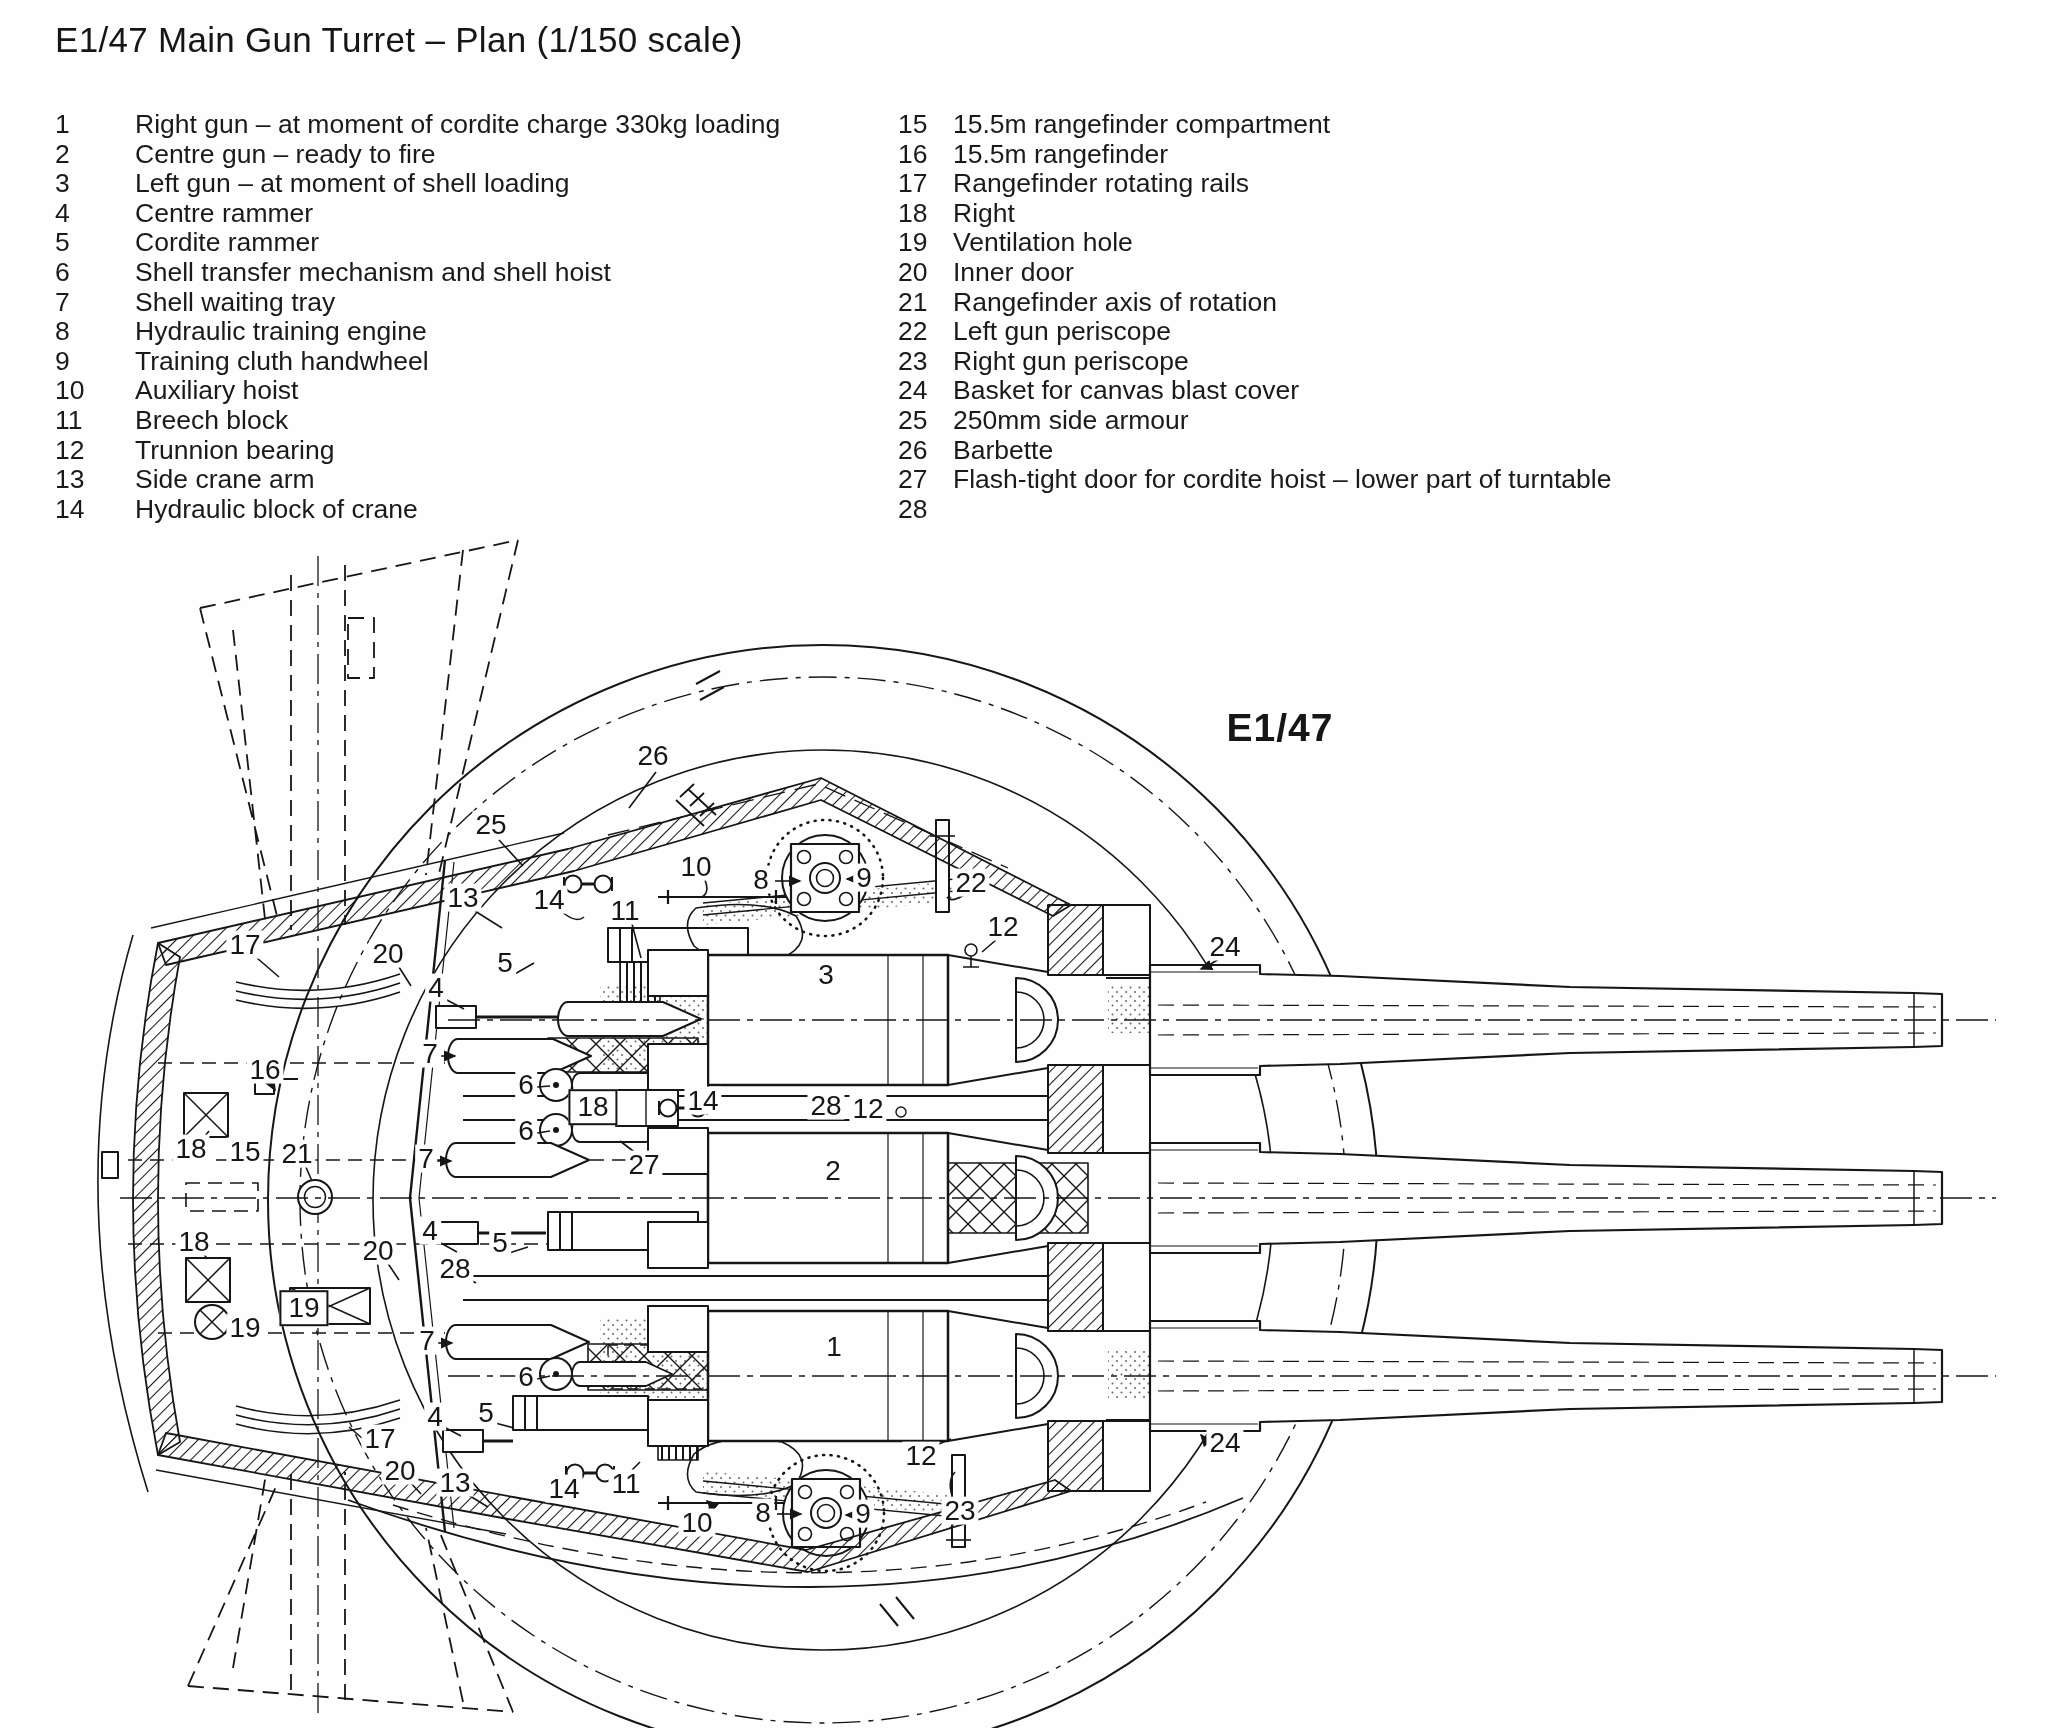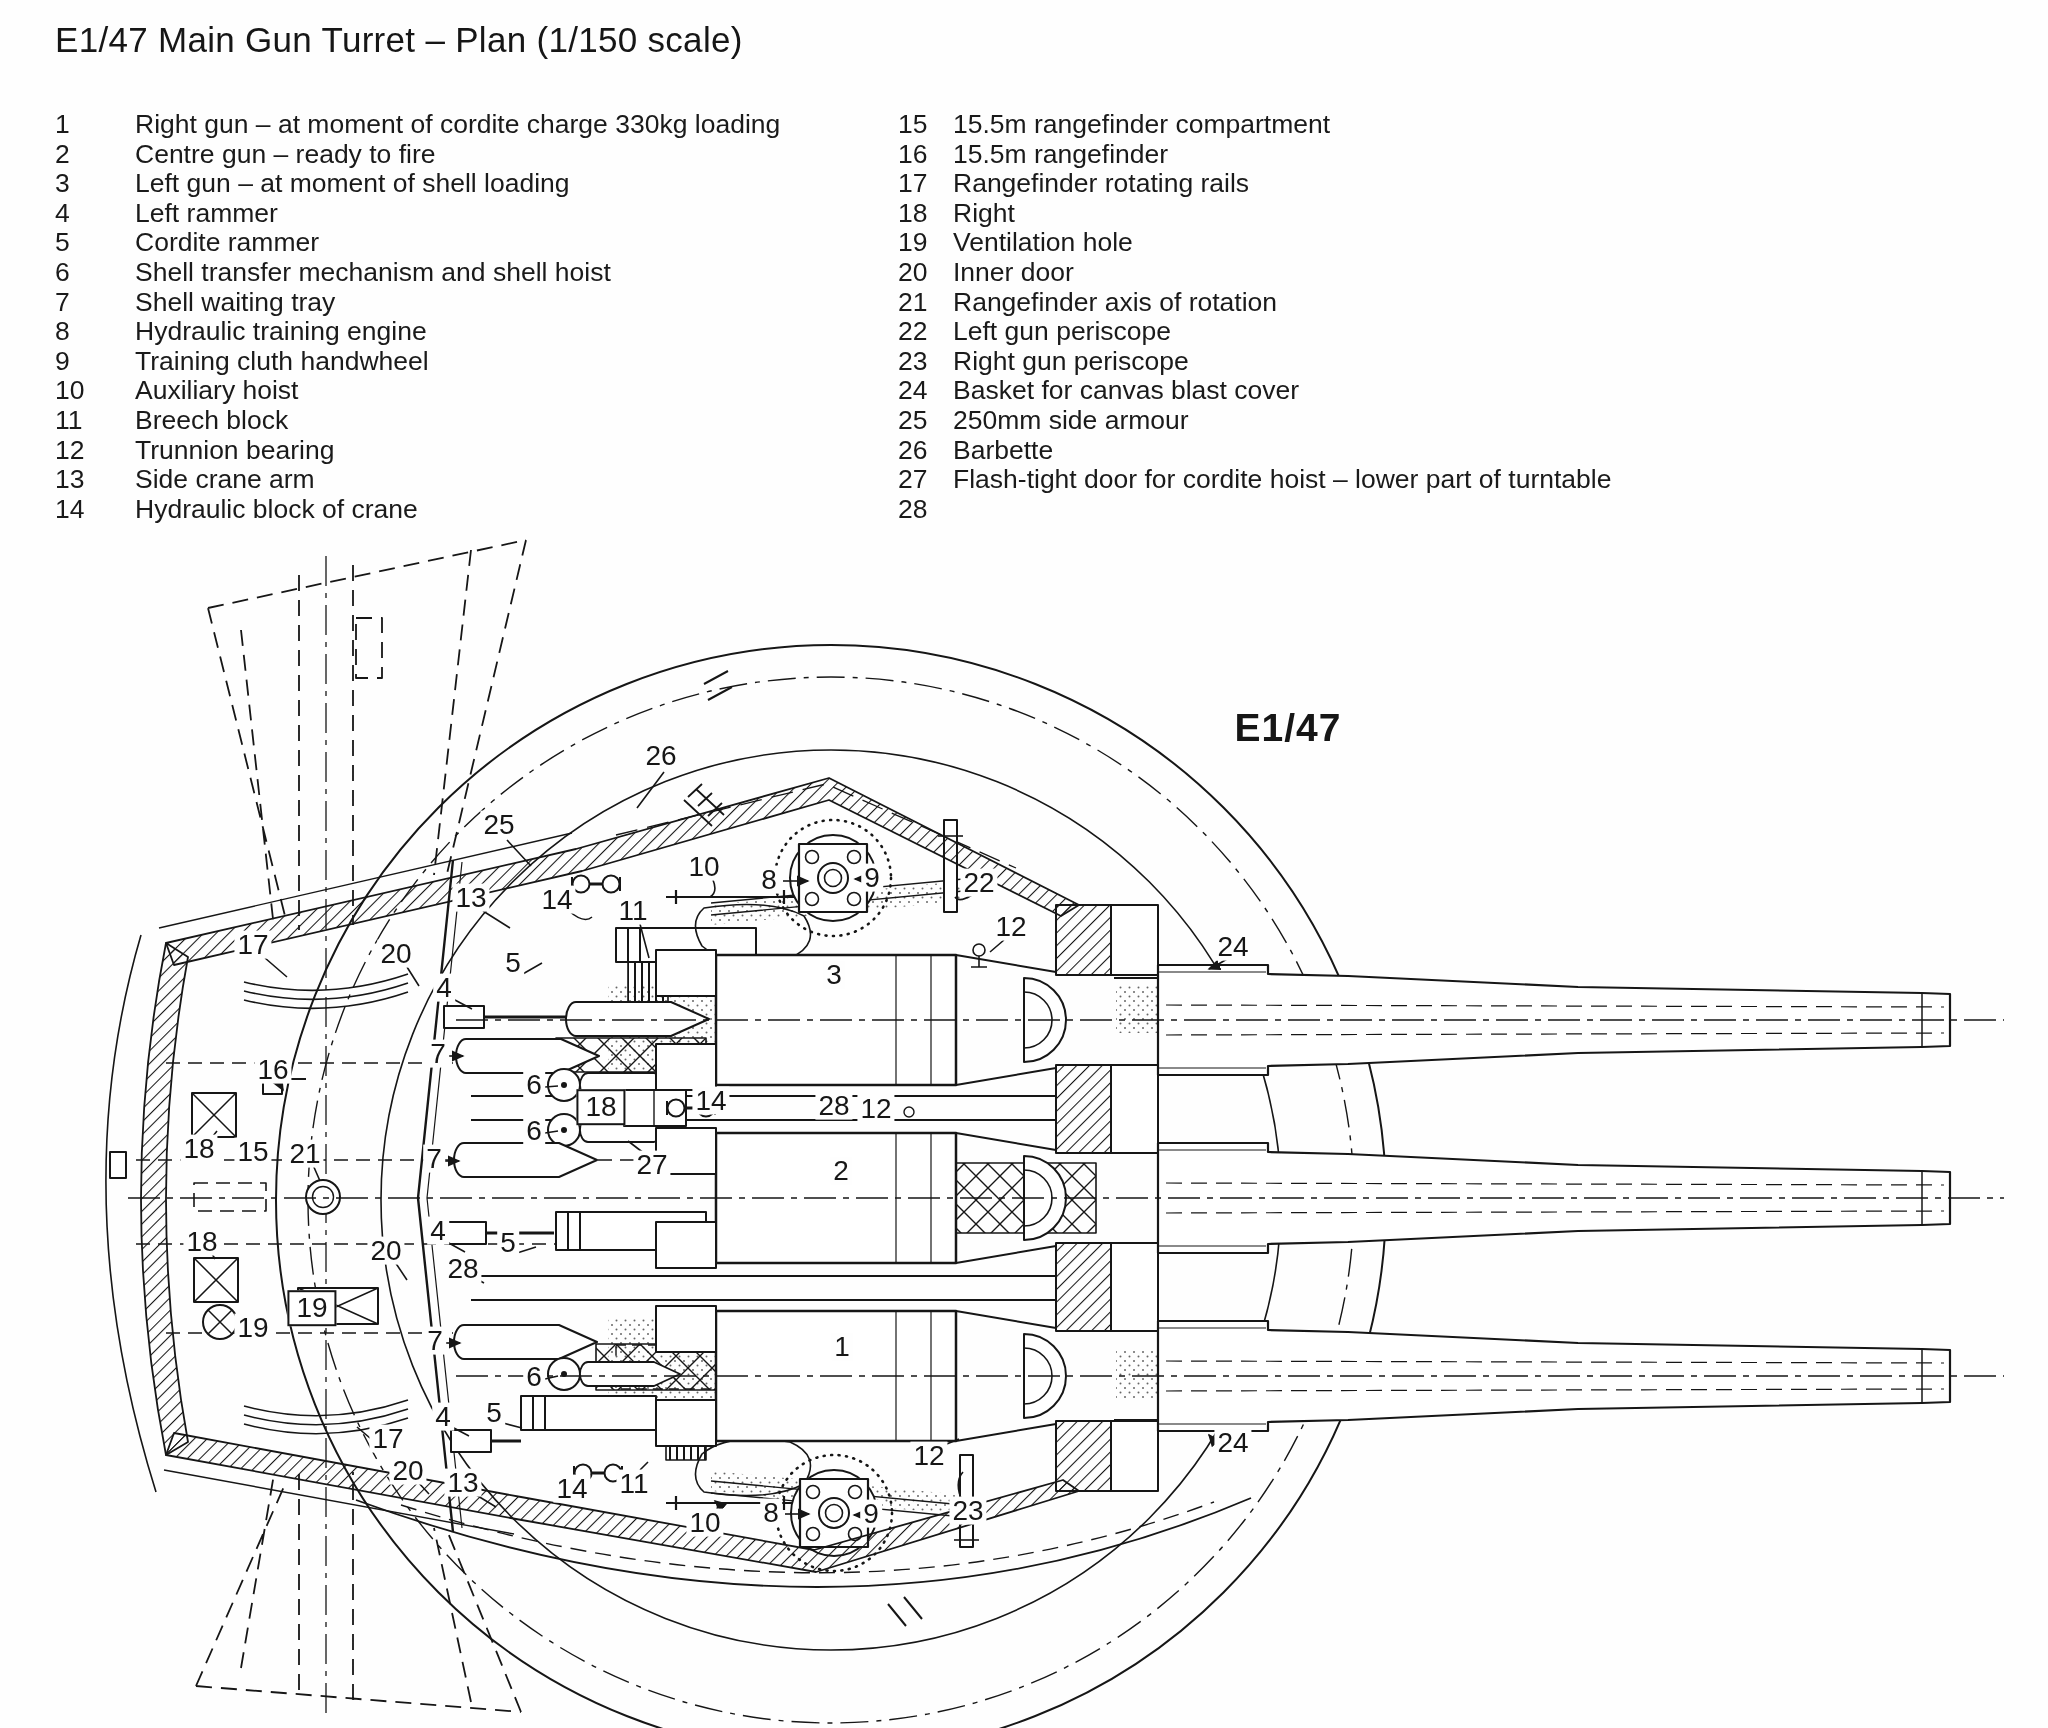--- a/index.html
+++ b/index.html
@@ -14,21 +14,21 @@
     font-size:35px;font-weight:normal;letter-spacing:.3px;
   }
   .legend{position:absolute;top:110px;font-size:26.5px;line-height:29.6px;color:#1a1a1a}
   #legend-left{left:55px;width:780px}
   #legend-right{left:898px;width:940px}
   .lrow{display:flex;align-items:baseline}
   .lnum{flex:none}
   #legend-left .lnum{width:80px}
   #legend-right .lnum{width:55px}
   .ltxt{white-space:nowrap}
-  #diagram{position:absolute;left:16px;top:0;width:1772px;height:1728px}
+  #diagram{position:absolute;left:8px;top:0;width:1772px;height:1728px}
   #plan-svg{position:absolute;left:0;top:0}
   .diagram-title{
     position:absolute;left:1272px;top:728px;transform:translate(-50%,-50%);
     font-size:39px;font-weight:bold;letter-spacing:1px;
   }
   .co{
     position:absolute;transform:translate(-50%,-55%);
     font-size:28px;line-height:1;background:#fefefe;padding:0 3px;
   }
   .co.boxed{border:2.5px solid #161616;padding:2px 7px;background:#fff}
@@ -46,21 +46,21 @@
     <div class="lrow">
       <span class="lnum">2</span>
       <span class="ltxt">Centre gun – ready to fire</span>
     </div>
     <div class="lrow">
       <span class="lnum">3</span>
       <span class="ltxt">Left gun – at moment of shell loading</span>
     </div>
     <div class="lrow">
       <span class="lnum">4</span>
-      <span class="ltxt">Left rammer</span>
+      <span class="ltxt">Centre rammer</span>
     </div>
     <div class="lrow">
       <span class="lnum">5</span>
       <span class="ltxt">Cordite rammer</span>
     </div>
     <div class="lrow">
       <span class="lnum">6</span>
       <span class="ltxt">Shell transfer mechanism and shell hoist</span>
     </div>
     <div class="lrow">

